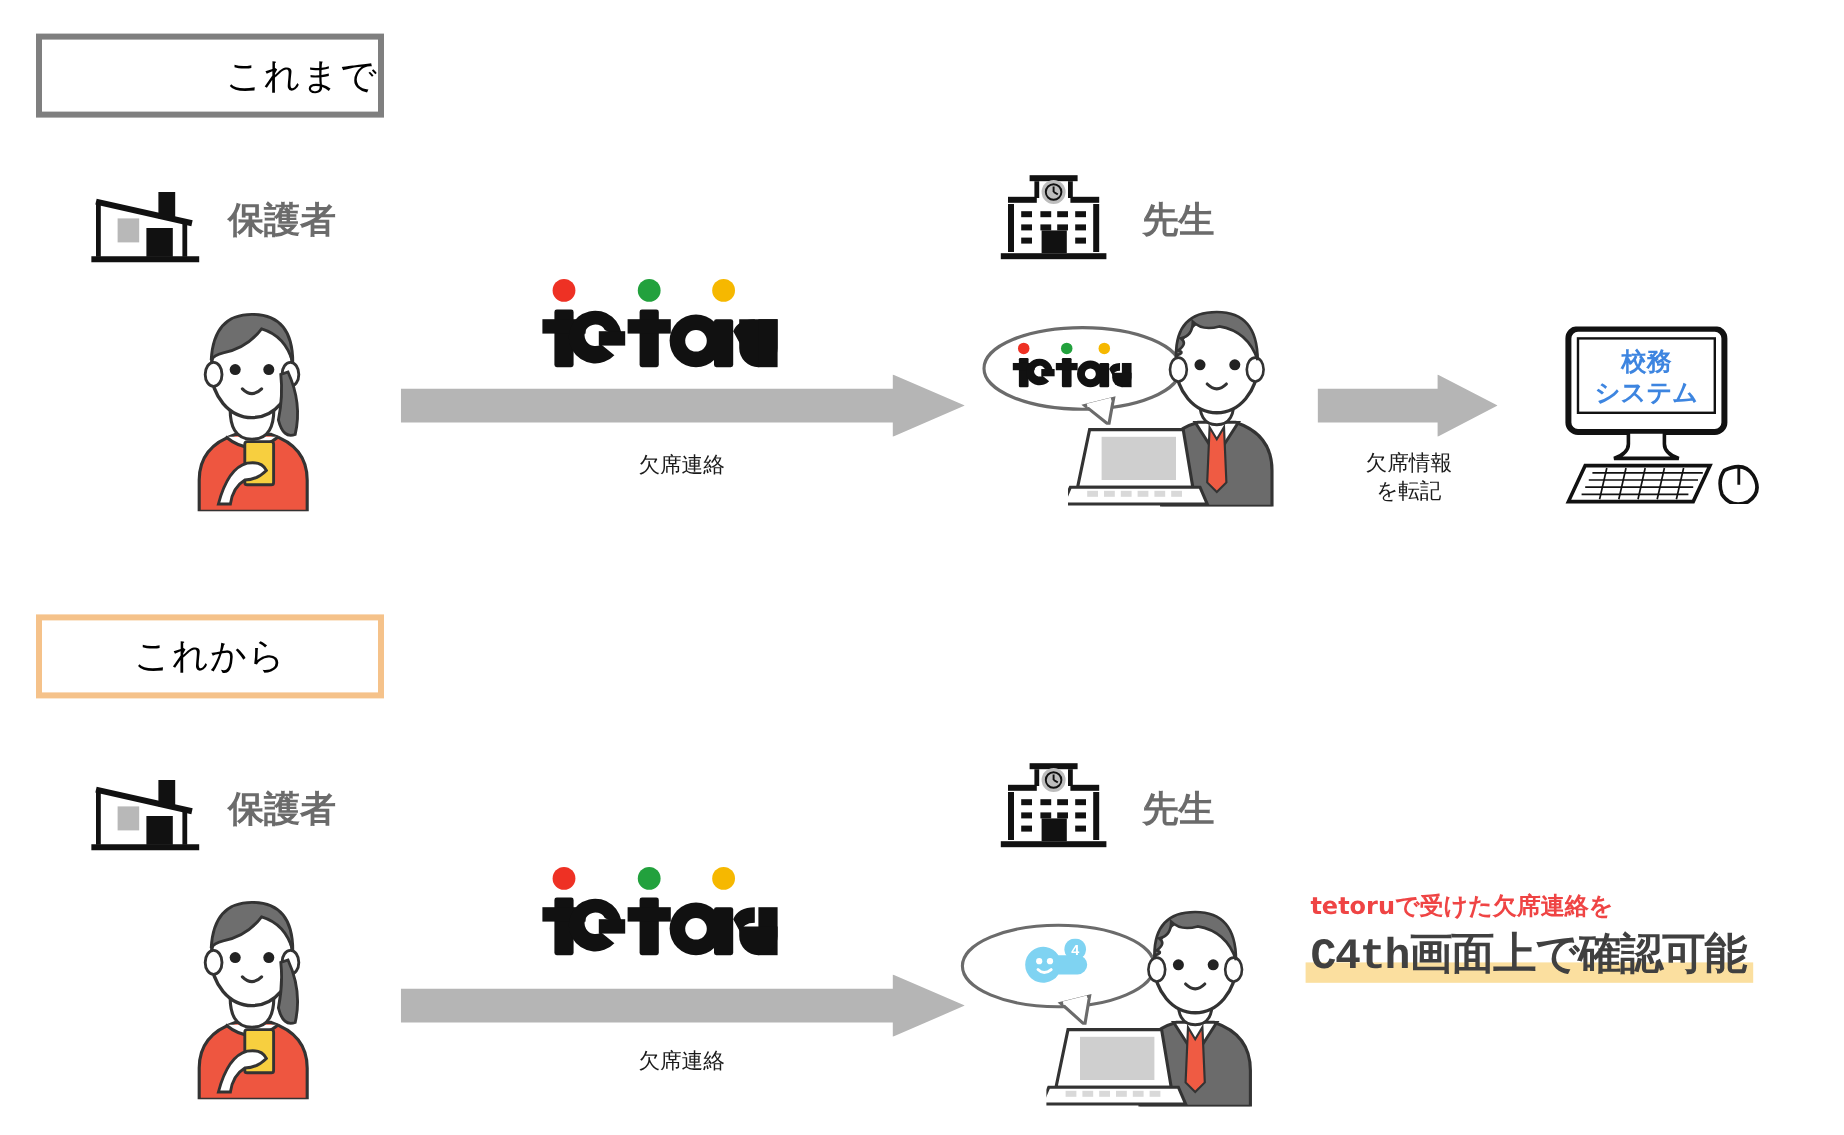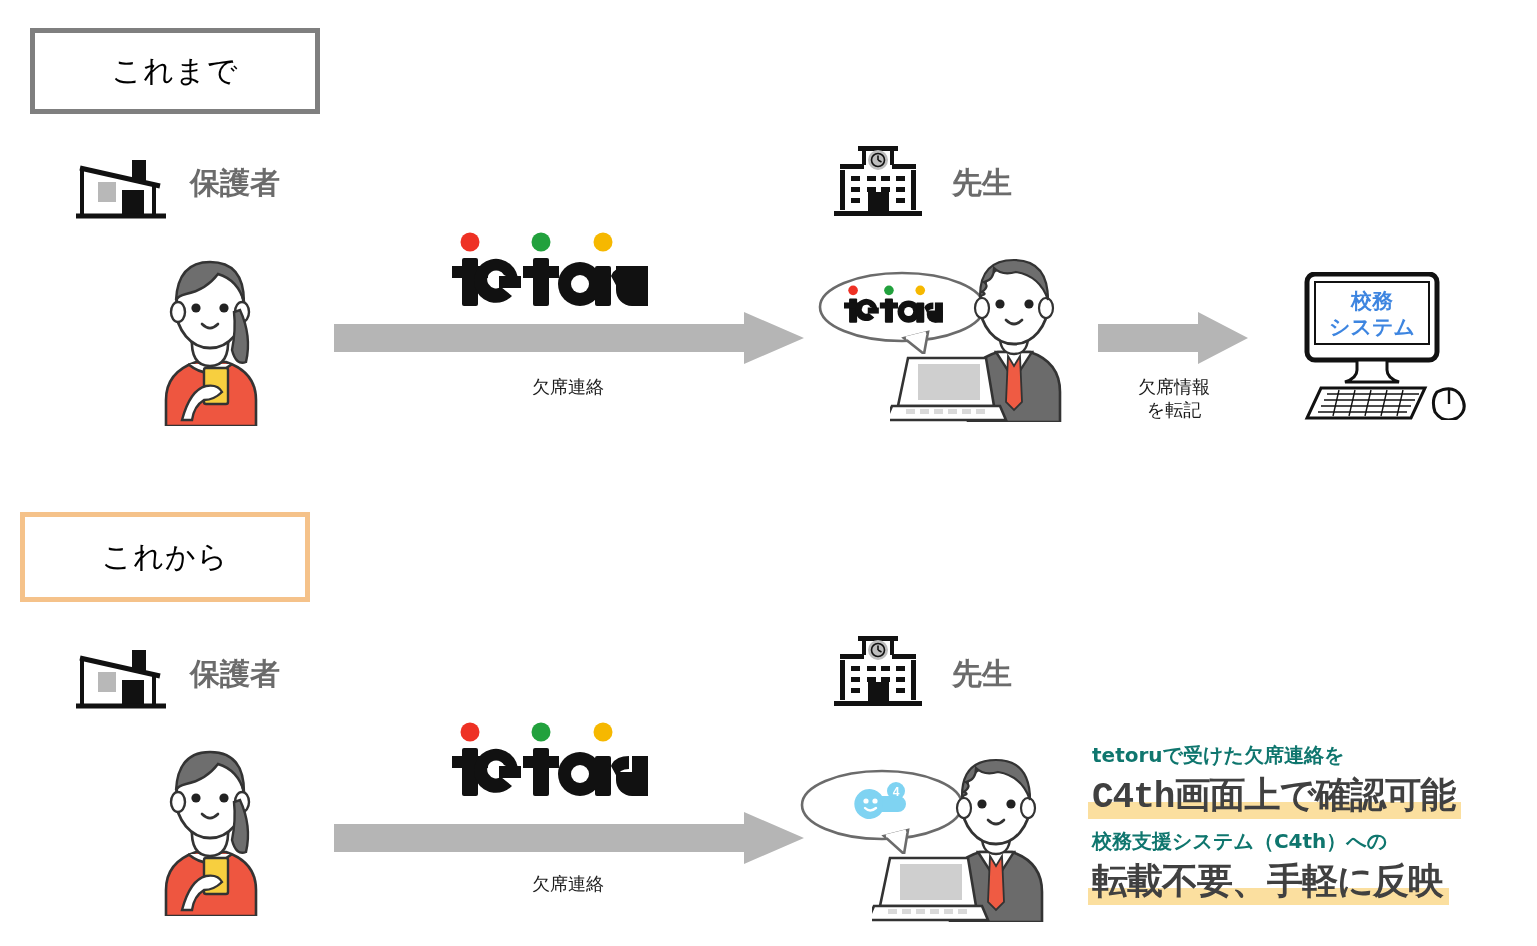--- a/index.html
+++ b/index.html
@@ -59,21 +59,21 @@
   .flow-label.two-line { line-height: 1.25; }
 
   
   .tetoru-logo { position: absolute; }
 
   
   .callout { position: absolute; }
   .callout-sub {
     font-size: 20px;
     font-weight: bold;
-    color: #0f766e;
+    color: #ef4444;
     white-space: nowrap;
     font-family: "DejaVu Sans", "Liberation Sans", sans-serif;
     margin-bottom: 2px;
   }
   .callout-main-wrap { position: relative; display: inline-block; }
   .callout-highlight {
     position: absolute;
     left: -4px;
     right: -6px;
     bottom: 1px;
@@ -97,21 +97,21 @@
     font-family: "DejaVu Sans", "Liberation Sans", sans-serif;
     fill: #3d85e0;
     font-weight: bold;
   }
 </style>
 </head>
 <body>
 
 <div class="stage">
 
-  <div class="section-box abs" style="left:30px; top:28px; width:290px; height:86px;">
+  <div class="section-box abs" style="left:30px; top:28px; width:290px; height:70px;justify-content:flex-end;">
     <span class="section-box-label">これまで</span>
   </div>
 
   <svg class="abs" style="left:76px; top:148px;" width="92" height="72" viewBox="0 0 92 72">
     <line x1="4" y1="20" x2="84" y2="38" stroke="#111" stroke-width="5"></line>
     <line x1="6" y1="22" x2="6" y2="66" stroke="#111" stroke-width="4"></line>
     <line x1="78" y1="36" x2="78" y2="66" stroke="#111" stroke-width="4"></line>
     <rect x="56" y="12" width="14" height="22" fill="#111"></rect>
     <rect x="22" y="34" width="18" height="20" fill="#b8b8b8"></rect>
     <rect x="46" y="42" width="22" height="24" fill="#111"></rect>
@@ -262,21 +262,21 @@
       <path d="M44 118 L38 144"></path>
         <path d="M60 118 L54 144"></path>
       <path d="M76 118 L70 144"></path>
         <path d="M92 118 L86 144"></path>
       <path d="M108 118 L102 144"></path>
     </g>
     <path d="M142 120 q16 -8 24 4 q8 14 -4 22 q-14 6 -22 -6 q-4 -12 2 -20 Z" fill="#fff" stroke="#111" stroke-width="3"></path>
     <path d="M154 118 L154 132" stroke="#111" stroke-width="2.4"></path>
   </svg>
 
-  <div class="section-box orange abs" style="left:20px; top:512px; width:290px; height:90px;">
+  <div class="section-box orange abs" style="left:30px; top:512px; width:290px; height:70px;">
     <span class="section-box-label">これから</span>
   </div>
 
   <svg class="abs" style="left:76px; top:638px;" width="92" height="72" viewBox="0 0 92 72">
     <line x1="4" y1="20" x2="84" y2="38" stroke="#111" stroke-width="5"></line>
     <line x1="6" y1="22" x2="6" y2="66" stroke="#111" stroke-width="4"></line>
     <line x1="78" y1="36" x2="78" y2="66" stroke="#111" stroke-width="4"></line>
     <rect x="56" y="12" width="14" height="22" fill="#111"></rect>
     <rect x="22" y="34" width="18" height="20" fill="#b8b8b8"></rect>
     <rect x="46" y="42" width="22" height="24" fill="#111"></rect>
@@ -395,21 +395,14 @@
   </svg>
 
   <div class="callout" style="left:1092px; top:742px;">
     <div class="callout-sub">tetoruで受けた欠席連絡を</div>
     <div class="callout-main-wrap">
       <span class="callout-highlight"></span>
       <span class="callout-main">C4th画面上で確認可能</span>
     </div>
   </div>
 
-  <div class="callout" style="left:1092px; top:828px;">
-    <div class="callout-sub">校務支援システム（C4th）への</div>
-    <div class="callout-main-wrap">
-      <span class="callout-highlight"></span>
-      <span class="callout-main">転載不要、手軽に反映</span>
-    </div>
-  </div>
 
 </div>
 
 </body></html>

